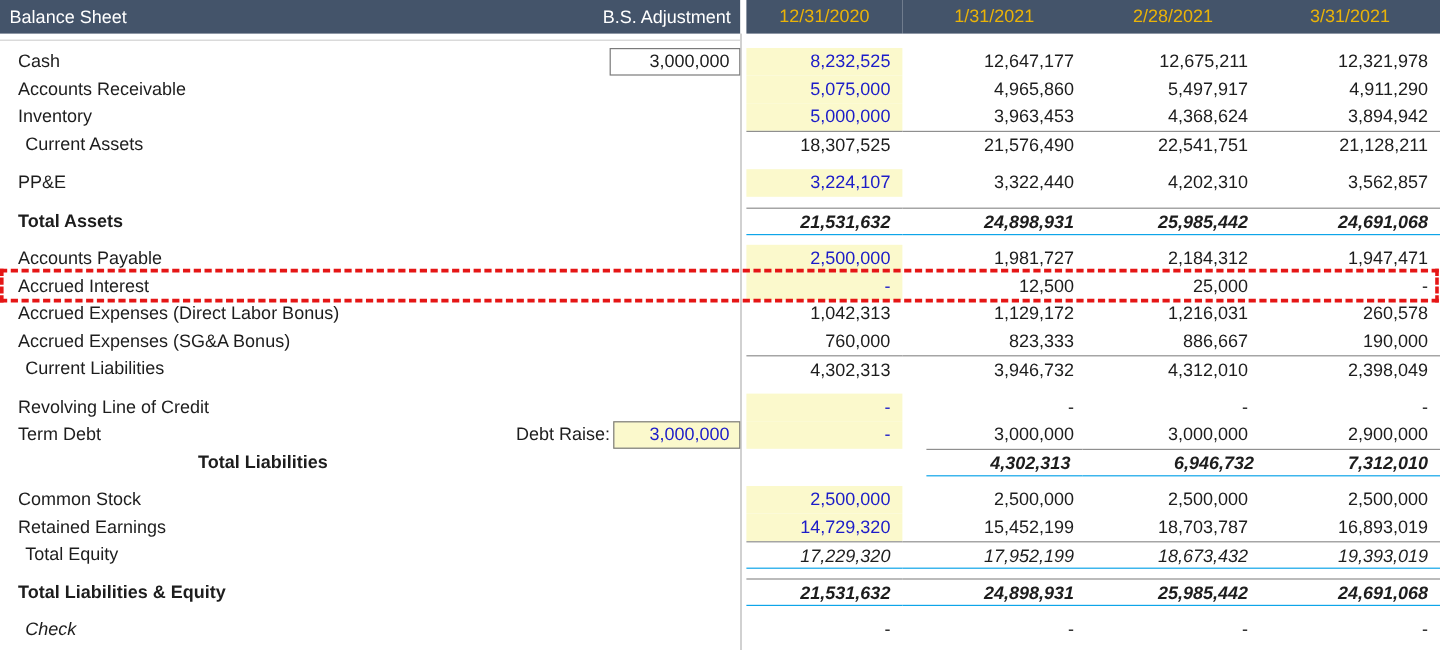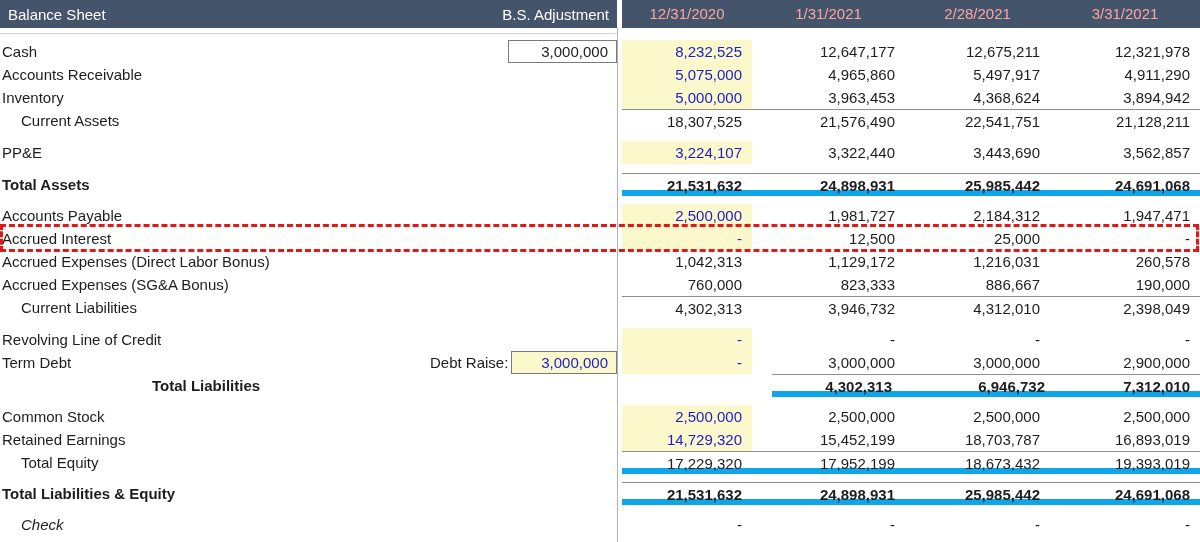--- a/index.html
+++ b/index.html
@@ -5,35 +5,35 @@
   html,body{margin:0;padding:0;background:#fff;}
   .sheet{
     position:relative;width:1200px;height:542px;background:#ffffff;overflow:hidden;
     font-family:"Liberation Sans",sans-serif;font-size:15px;color:#1d1d1d;
   }
   
   .hdr{display:flex;height:28px;}
   .h-left{width:617px;background:#44546A;color:#ffffff;display:flex;align-items:center;
           justify-content:space-between;padding:0 8px;box-sizing:border-box;text-align:right;}
   .h-gap{width:5px;background:#ffffff;}
-  .h-d{background:#44546A;color:#fca5a5;line-height:28px;text-align:center;box-sizing:border-box;}
+  .h-d{background:#44546A;color:#eab308;line-height:28px;text-align:center;box-sizing:border-box;}
   
   .rows{margin-top:12px;}
   .row{display:flex;height:23px;line-height:23px;}
-  .c-label{width:430px;padding-left:2px;box-sizing:border-box;white-space:nowrap;}
+  .c-label{width:430px;padding-left:15px;box-sizing:border-box;white-space:nowrap;}
   .c-adj{width:187px;box-sizing:border-box;display:flex;justify-content:flex-end;align-items:center;}
   .c-gap{width:5px;}
   .c-v{box-sizing:border-box;text-align:right;padding-right:10px;white-space:nowrap;}
   .v1{width:130px;}.v2{width:153px;}.v3{width:145px;}.v4{width:150px;}
   .indent .c-label{padding-left:21px;}
   .bold{font-weight:bold;justify-content:flex-end;}
   .italic .c-label{font-style:italic;}
   .hl .v1{background:#FBF9CC;color:#1C1CC8;}
   .bt .c-v{border-top:1px solid #8F8F8F;}
-  .bb .c-v{border-bottom:6px solid #0ea5e9;}
+  .bb .c-v{border-bottom:1px solid #0ea5e9;font-style:italic;}
   .sp8{height:8px;}.sp9{height:9px;}
   
   .adj-box{width:109px;height:23px;box-sizing:border-box;border:1px solid #7A7A7A;
            background:#ffffff;text-align:right;padding-right:8px;line-height:21px;}
   .adj-box.yellow{background:#FBF9CC;color:#1C1CC8;}
   .adj-label{padding-right:3px;white-space:nowrap;}
   
   .v-sep{position:absolute;left:617px;top:28px;width:1px;height:514px;background:#B3B3B3;}
   .sub-line{position:absolute;left:0;top:33px;width:618px;height:1px;background:#D2D2D2;}
   .callout{position:absolute;left:0;top:224px;width:1199px;height:28px;box-sizing:border-box;
@@ -101,21 +101,21 @@
     </div>
 
     <div class="sp9"></div>
 
     <div class="row hl">
       <div class="c-label">PP&amp;E</div>
       <div class="c-adj"></div>
         <div class="c-gap"></div>
       <div class="c-v v1">3,224,107</div>
       <div class="c-v v2">3,322,440</div>
-      <div class="c-v v3">3,443,690</div>
+      <div class="c-v v3">4,202,310</div>
       <div class="c-v v4">3,562,857</div>
     </div>
 
     <div class="sp9"></div>
 
     <div class="row bold bt bb">
       <div class="c-label">Total Assets</div>
       <div class="c-adj"></div>
         <div class="c-gap"></div>
       <div class="c-v v1">21,531,632</div>

